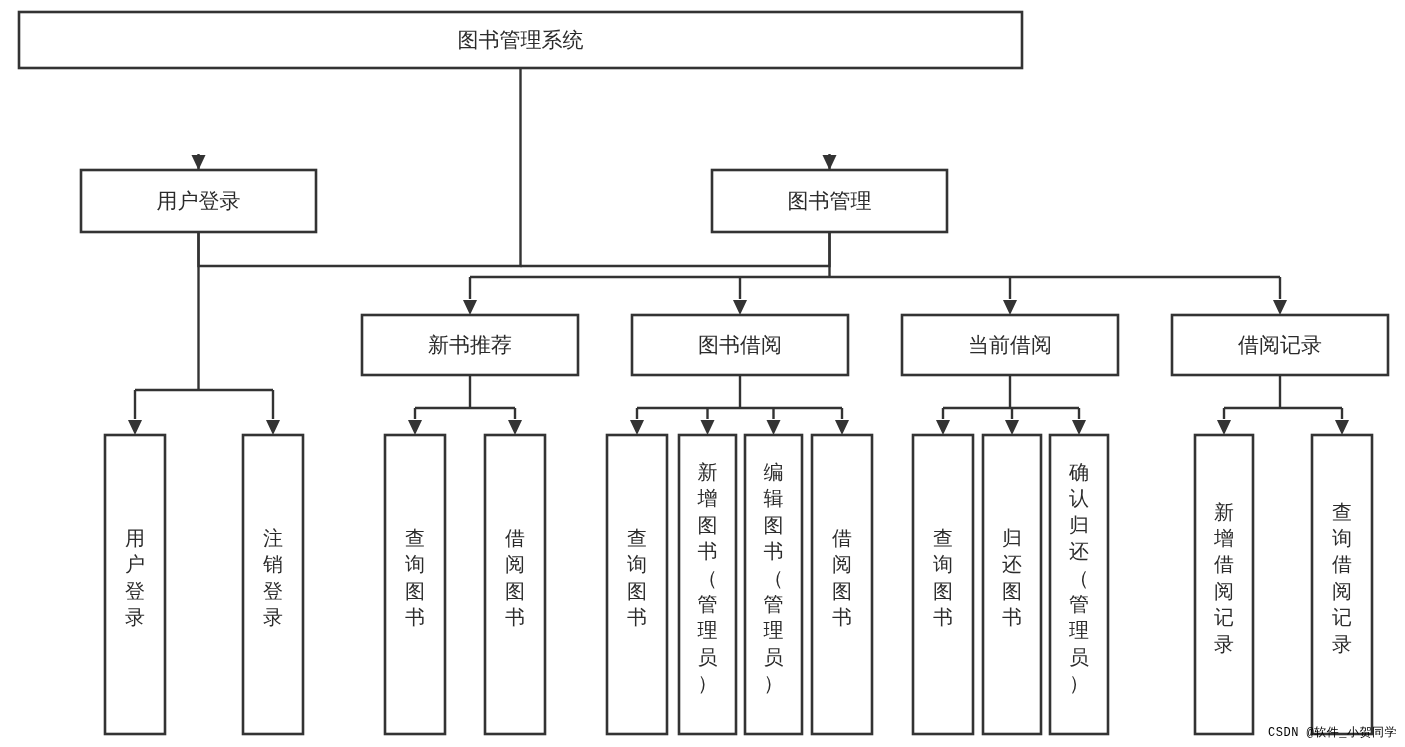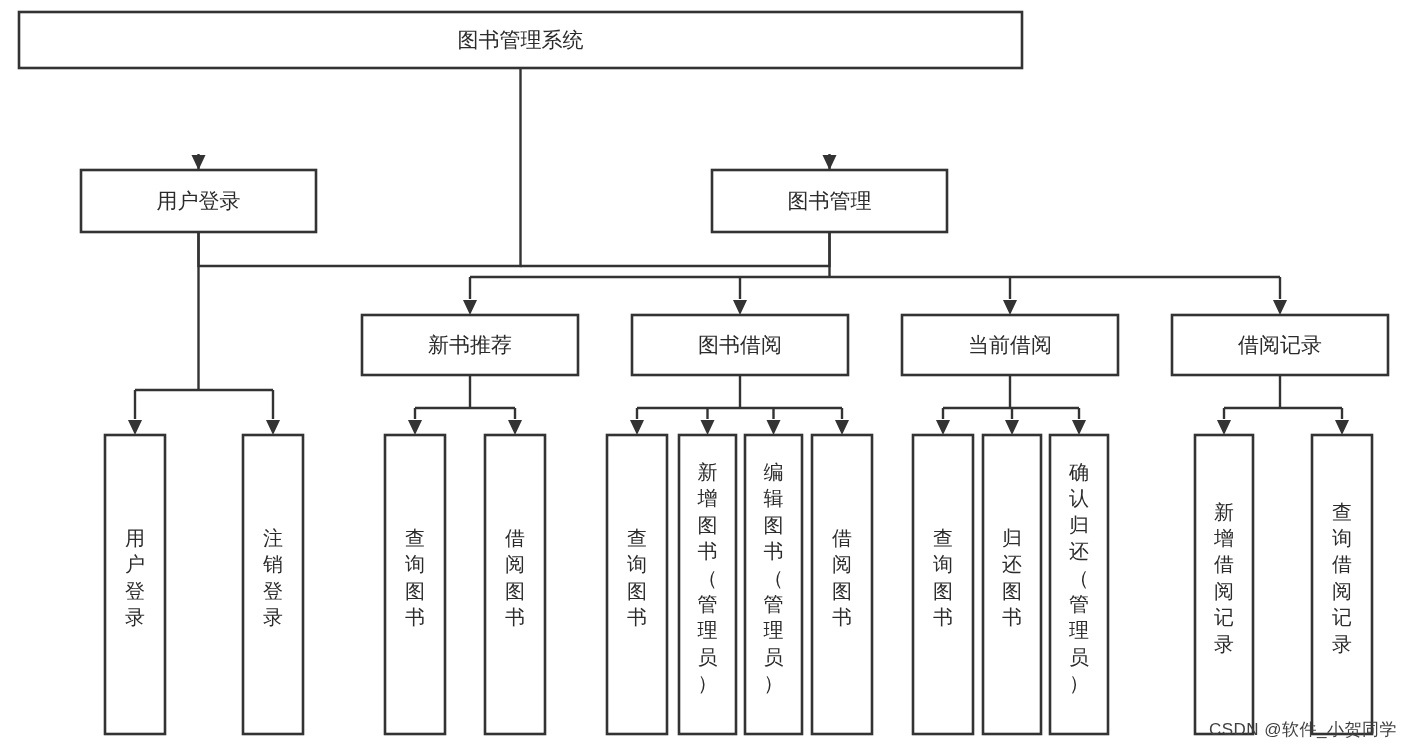--- a/index.html
+++ b/index.html
@@ -51,23 +51,23 @@
   .node-label-vertical {
     font-family: "DejaVu Sans", "Liberation Sans", sans-serif;
     fill: #2b2b2b;
     font-size: 20px;
     text-anchor: middle;
   }
   .watermark {
     position: absolute;
     right: 8px;
     bottom: 6px;
-    font-family: Liberation Sans, sans-serif;
-    font-size: 17px;
-    color: #404040;
+    font-family: Liberation Mono, monospace;
+    font-size: 12px;
+    color: #000000;
     letter-spacing: 0.5px;
     white-space: nowrap;
     pointer-events: none;
   }
 </style>
 </head>
 <body>
 
 <div id="diagram-root">
   <svg class="flow" viewBox="0 0 1405 747" xmlns="http://www.w3.org/2000/svg">

